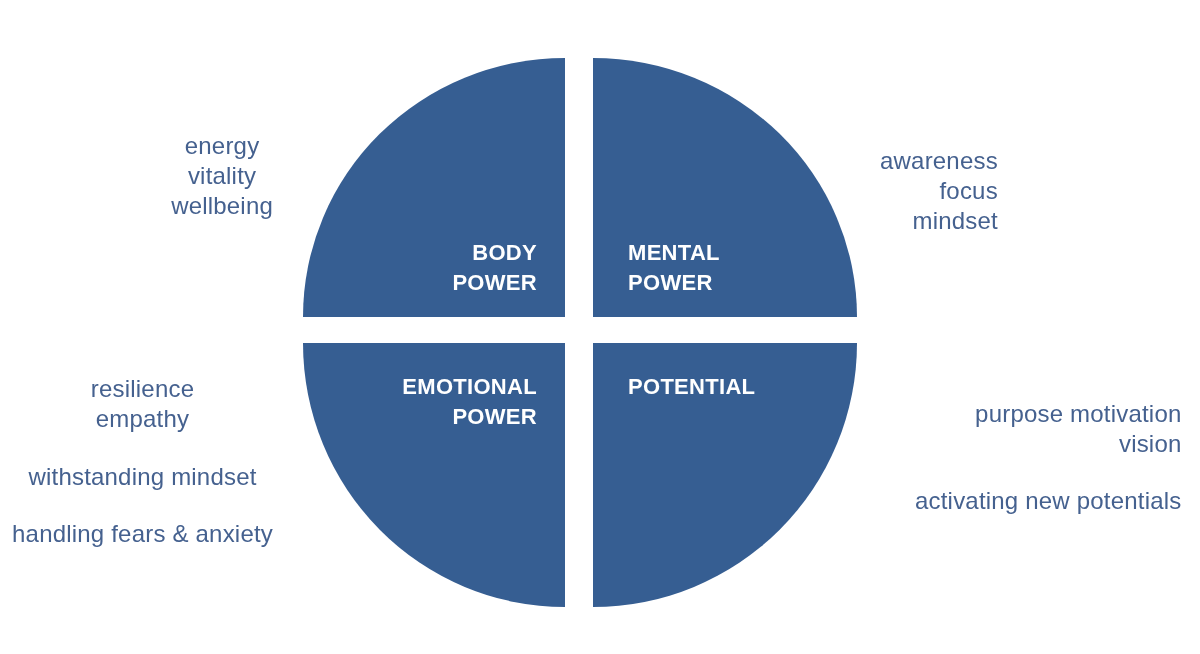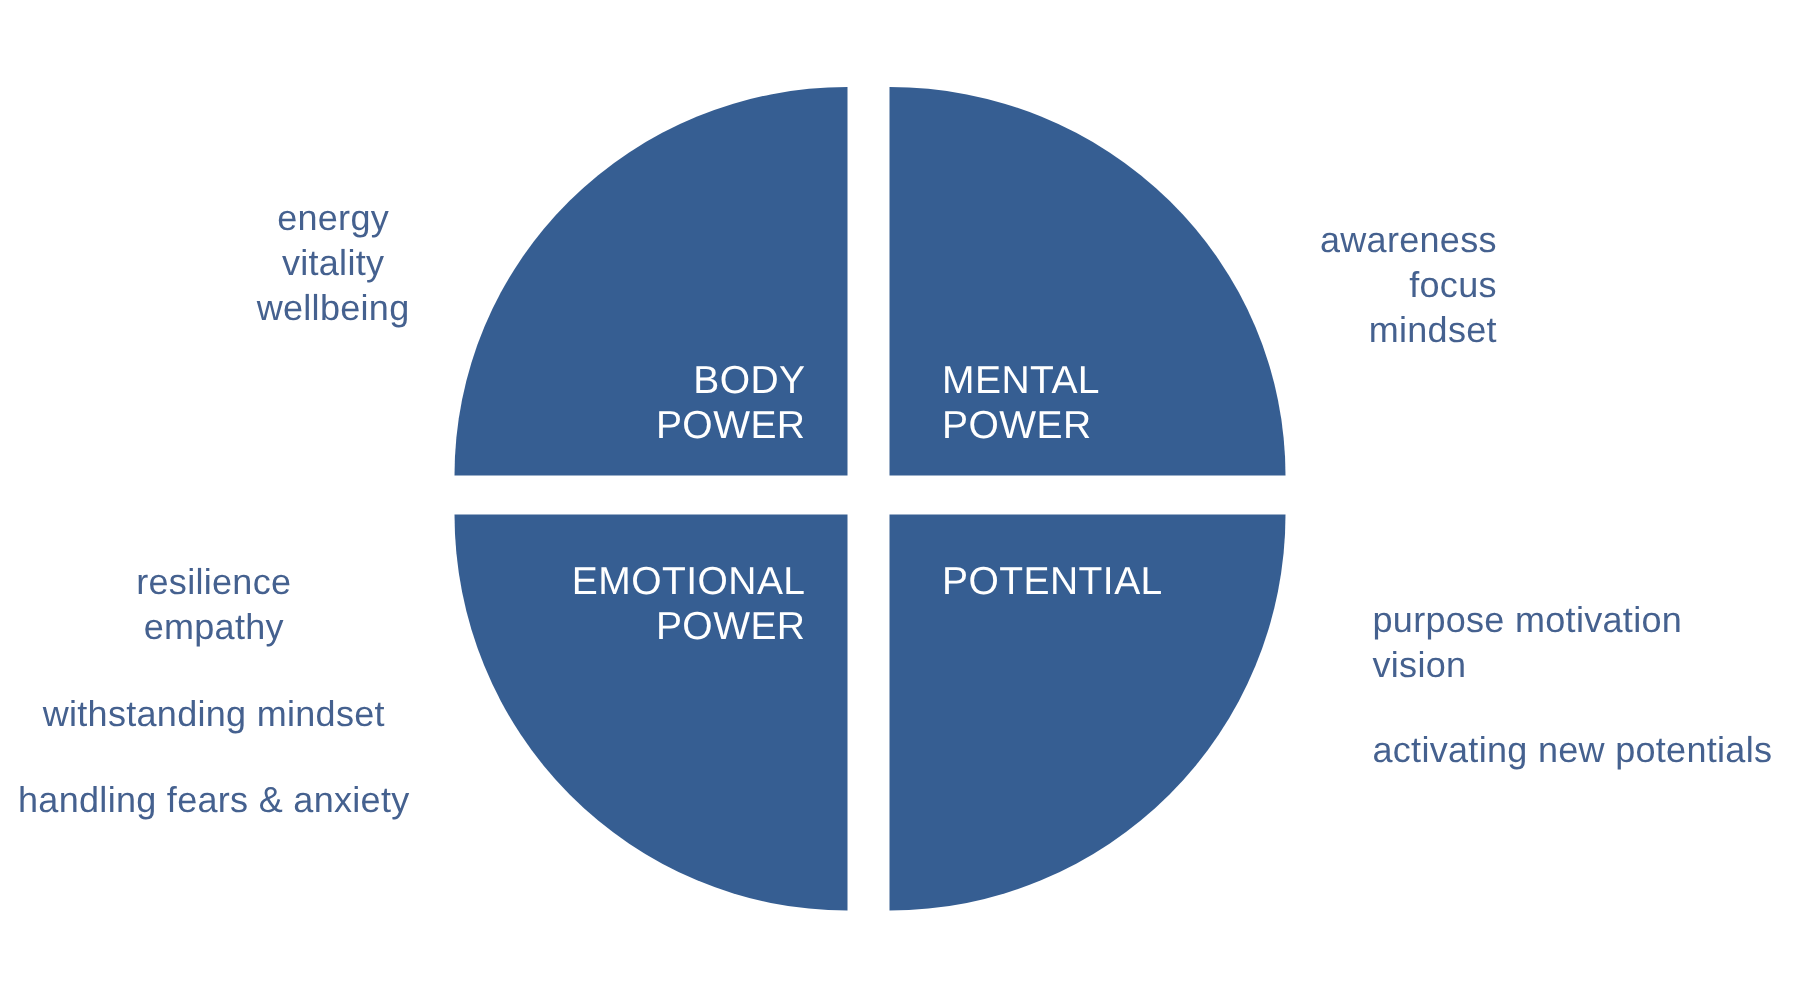--- a/index.html
+++ b/index.html
@@ -22,22 +22,22 @@
   }
   .q-tl { left: 303px; top:  58px; width: 262px; height: 259px; border-top-left-radius: 100%; }
   .q-tr { left: 593px; top:  58px; width: 264px; height: 259px; border-top-right-radius: 100%; }
   .q-bl { left: 303px; top: 343px; width: 262px; height: 264px; border-bottom-left-radius: 100%; }
   .q-br { left: 593px; top: 343px; width: 264px; height: 264px; border-bottom-right-radius: 100%; }
 
   
   .qlabel {
     position: absolute;
     color: var(--quadrant-label, #ffffff);
-    font-weight: normal;
-    font-size: 26px;
+    font-weight: bold;
+    font-size: 22px;
     line-height: 30px;
     letter-spacing: 0.3px;
     white-space: nowrap;
   }
   .ql-body      { right: 663px; top: 238px; text-align: right; }
   .ql-mental    { left: 628px;  top: 238px; text-align: left;  }
   .ql-emotional { right: 663px; top: 372px; text-align: right; }
   .ql-potential { left: 628px;  top: 372px; text-align: center;  }
 
   
@@ -46,21 +46,21 @@
     color: var(--annotation-text, #45618F);
     font-size: 24px;
     line-height: 30px;
     letter-spacing: 0.2px;
     white-space: nowrap;
   }
   .ann-right-align { text-align: center; }
   .ann-body      { right: 927px; top: 131px; }
   .ann-mental    { left: 880px;  top: 146px; text-align: right; }
   .ann-emotional { right: 927px; top: 374px; }
-  .ann-potential { left: 915px;  top: 399px; }
+  .ann-potential { left: 915px;  top: 399px; text-align: right; }
   .ann-gap-1 { margin-top: 28px; }
   .ann-gap-2 { margin-top: 27px; }
 </style>
 </head>
 <body>
 
 <div class="canvas">
 
   <div class="quad q-tl"></div>
   <div class="quad q-tr"></div>

